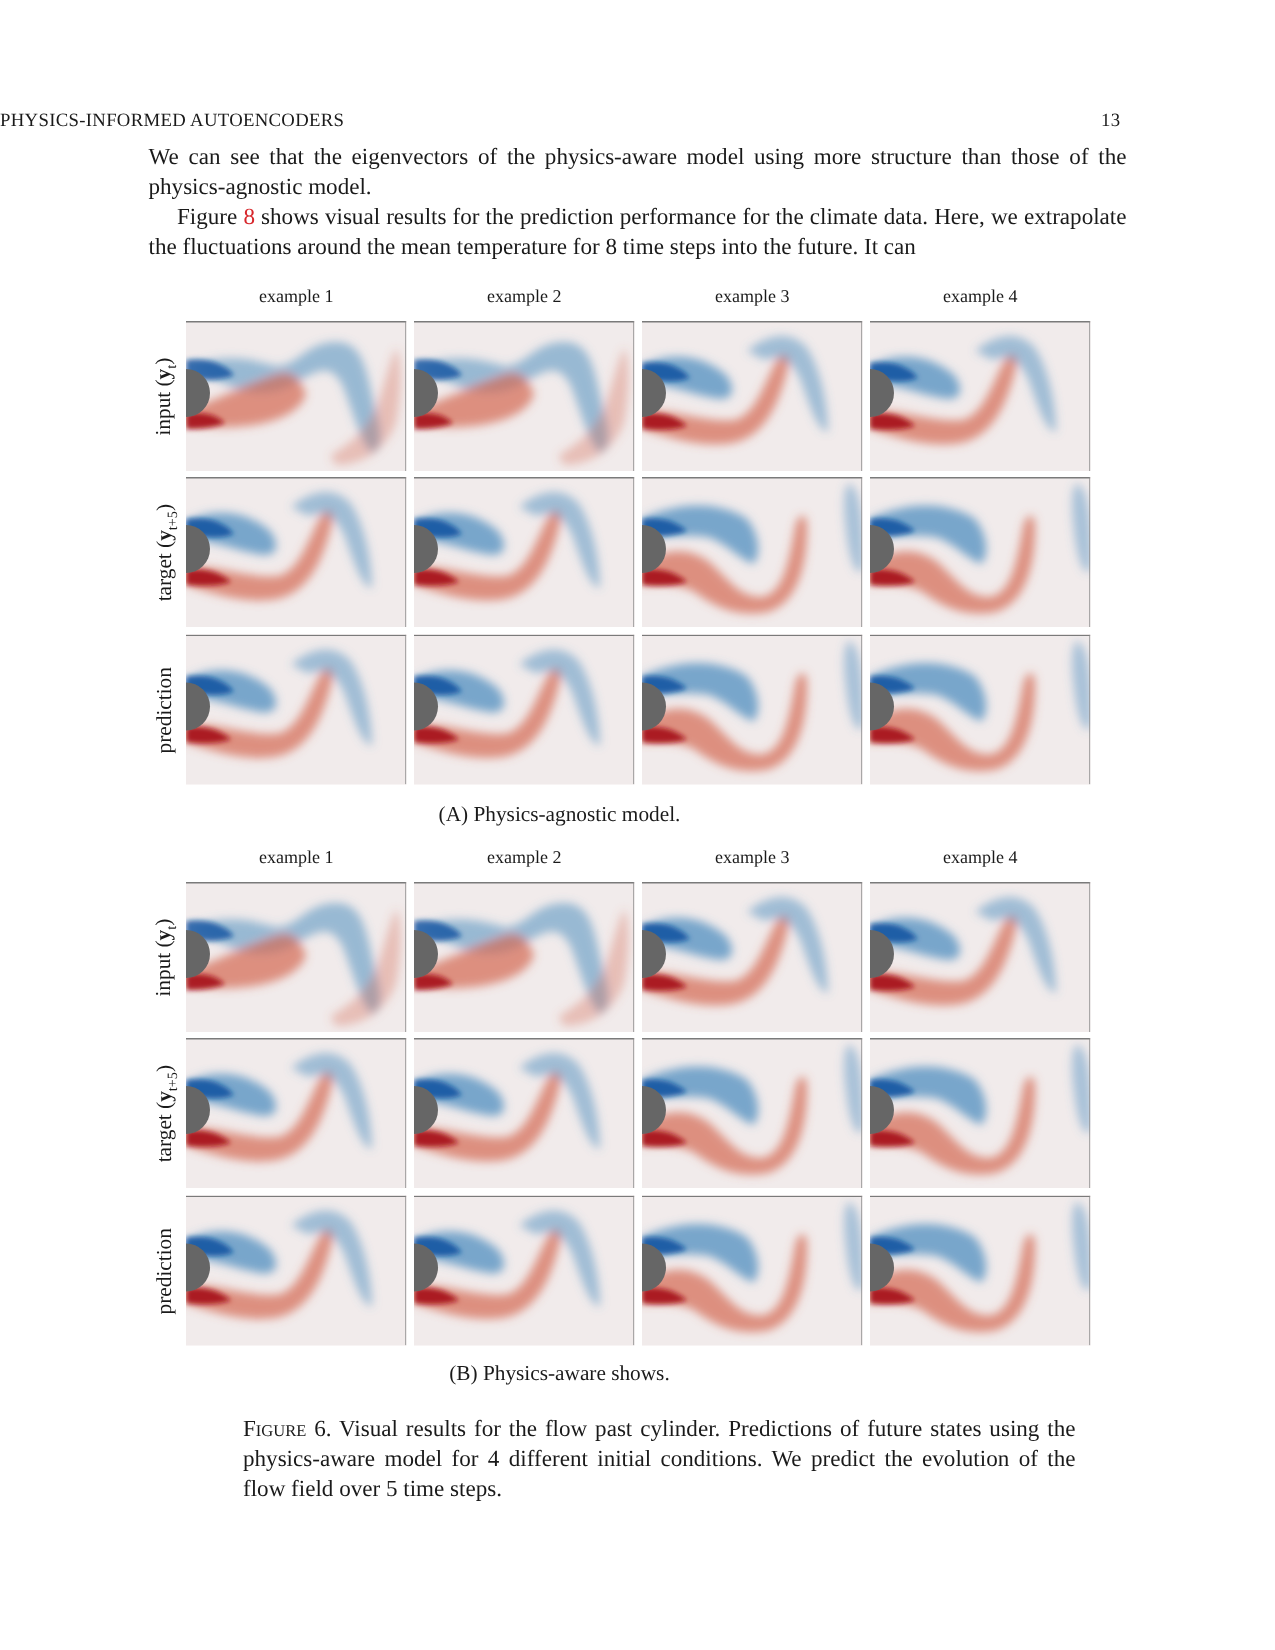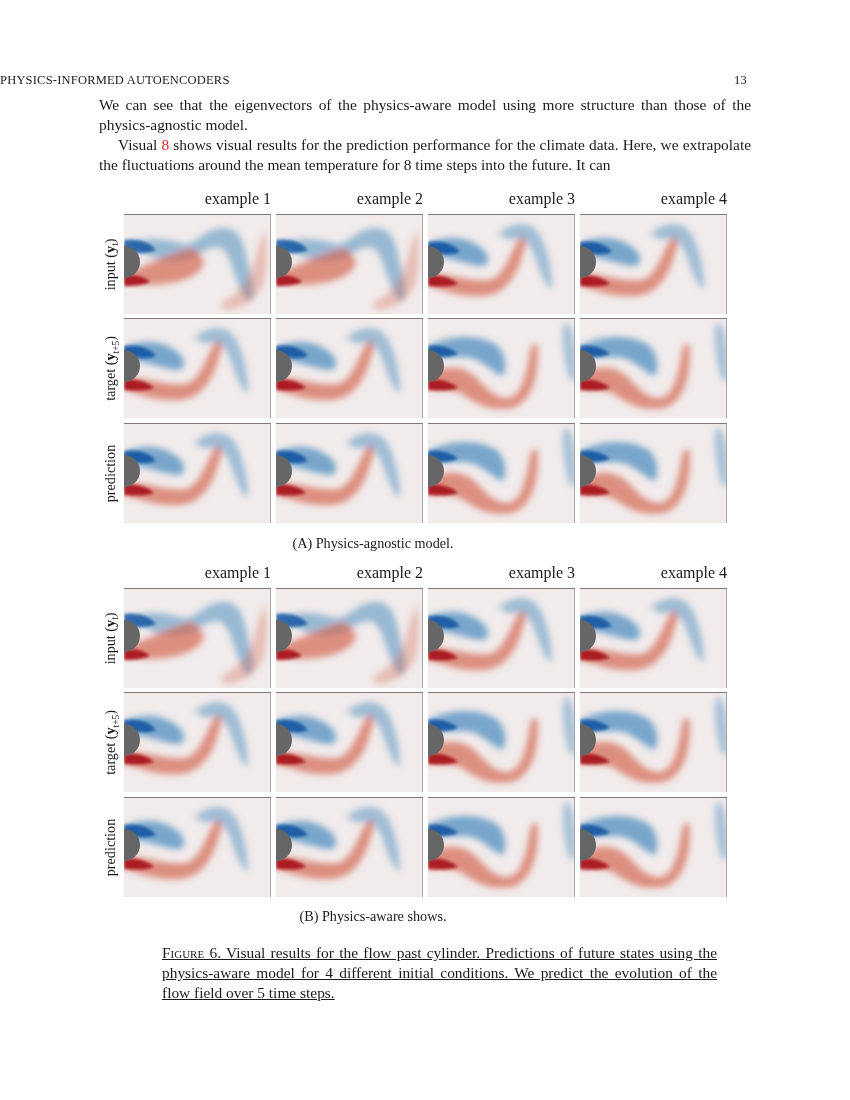--- a/index.html
+++ b/index.html
@@ -6,21 +6,21 @@
   body { width: 850px; height: 1100px; position: relative; overflow: hidden;
          font-family: "Liberation Serif", "DejaVu Serif", serif; color: #1a1a1a; }
   .running-head { position: absolute; top: 73px; left: 0; width: 850px; font-size: 12.5px; letter-spacing: 0.2px; }
   .running-head .title { position: absolute; left: 0; width: 850px; text-align: left; }
   .running-head .pageno { position: absolute; left: 734px; }
   .para { position: absolute; left: 99px; width: 652px; font-size: 15.4px; line-height: 20px; text-align: justify; }
   .para .indent { display: inline-block; width: 19px; }
   .ref { color: #d7262b; }
   .fig { position: absolute; left: 100px; width: 640px; }
   .col-headers { position: absolute; left: 24px; top: 0; height: 18px; width: 608px; }
-  .col-header { position: absolute; width: 147px; text-align: right; font-size: 16px; }
+  .col-header { position: absolute; width: 147px; text-align: center; font-size: 12px; }
   .row-label { position: absolute; left: 0; width: 22px; display: flex; align-items: center; justify-content: center; }
   .row-label span { transform: rotate(-90deg); white-space: nowrap; font-size: 14.2px; display: inline-block; }
   .row-label b { font-weight: bold; }
   .row-label sub { font-size: 9.5px; }
   .panel { position: absolute; width: 147px; height: 100px; background: #f1ebeb; overflow: hidden; }
   .panel svg { display: block; }
   .subcap { position: absolute; left: 0; width: 746px; text-align: center; font-size: 14.2px; }
   .smallcaps { font-variant: small-caps; }
   .figcap { position: absolute; left: 162px; width: 555px; font-size: 15.4px; line-height: 20px; text-align: justify; }
   .figcap .lbl { font-variant: small-caps; }
@@ -30,21 +30,21 @@
 
 <div class="running-head">
   <span class="title">PHYSICS-INFORMED AUTOENCODERS</span>
   <span class="pageno">13</span>
 </div>
 
 <div class="para" style="top:95px;">
   <span>We can see that the eigenvectors of the physics-aware model using more structure than those of the physics-agnostic model.</span>
 </div>
 <div class="para" style="top:135px;">
-  <span class="indent"></span><span>Visual </span><a class="ref">8</a><span> shows visual results for the prediction performance for the climate data. Here, we extrapolate the fluctuations around the mean temperature for 8 time steps into the future. It can</span>
+  <span class="indent"></span><span>Figure </span><a class="ref">8</a><span> shows visual results for the prediction performance for the climate data. Here, we extrapolate the fluctuations around the mean temperature for 8 time steps into the future. It can</span>
 </div>
 
 <div class="fig" style="top:190px; height:340px;" id="figA">
     <div class="col-headers">
       <div class="col-header" style="left: 0px;">example 1</div>
       <div class="col-header" style="left: 152px;">example 2</div>
       <div class="col-header" style="left: 304px;">example 3</div>
       <div class="col-header" style="left: 456px;">example 4</div>
     </div>
     <div class="row-label" style="top: 24px; height: 100px;">
@@ -677,16 +677,16 @@
     <line x1="0" y1="0.5" x2="147" y2="0.5" stroke="#7a7a7a" stroke-width="1"></line>
     <line x1="146.5" y1="0" x2="146.5" y2="100" stroke="#8a8a8a" stroke-width="1" opacity="0.7"></line>
   </svg>
     </div>
   </div>
 <div class="subcap" style="top:908px;">
   <span class="smallcaps">(B)</span>
   <span>Physics-aware shows.</span>
 </div>
 
-<div class="figcap" style="top:943px;text-decoration:underline;">
+<div class="figcap" style="top:943px;">
   <span class="lbl">Figure 6.</span>
   <span>Visual results for the flow past cylinder. Predictions of future states using the physics-aware model for 4 different initial conditions. We predict the evolution of the flow field over 5 time steps.</span>
 </div>
 
 </body></html>

